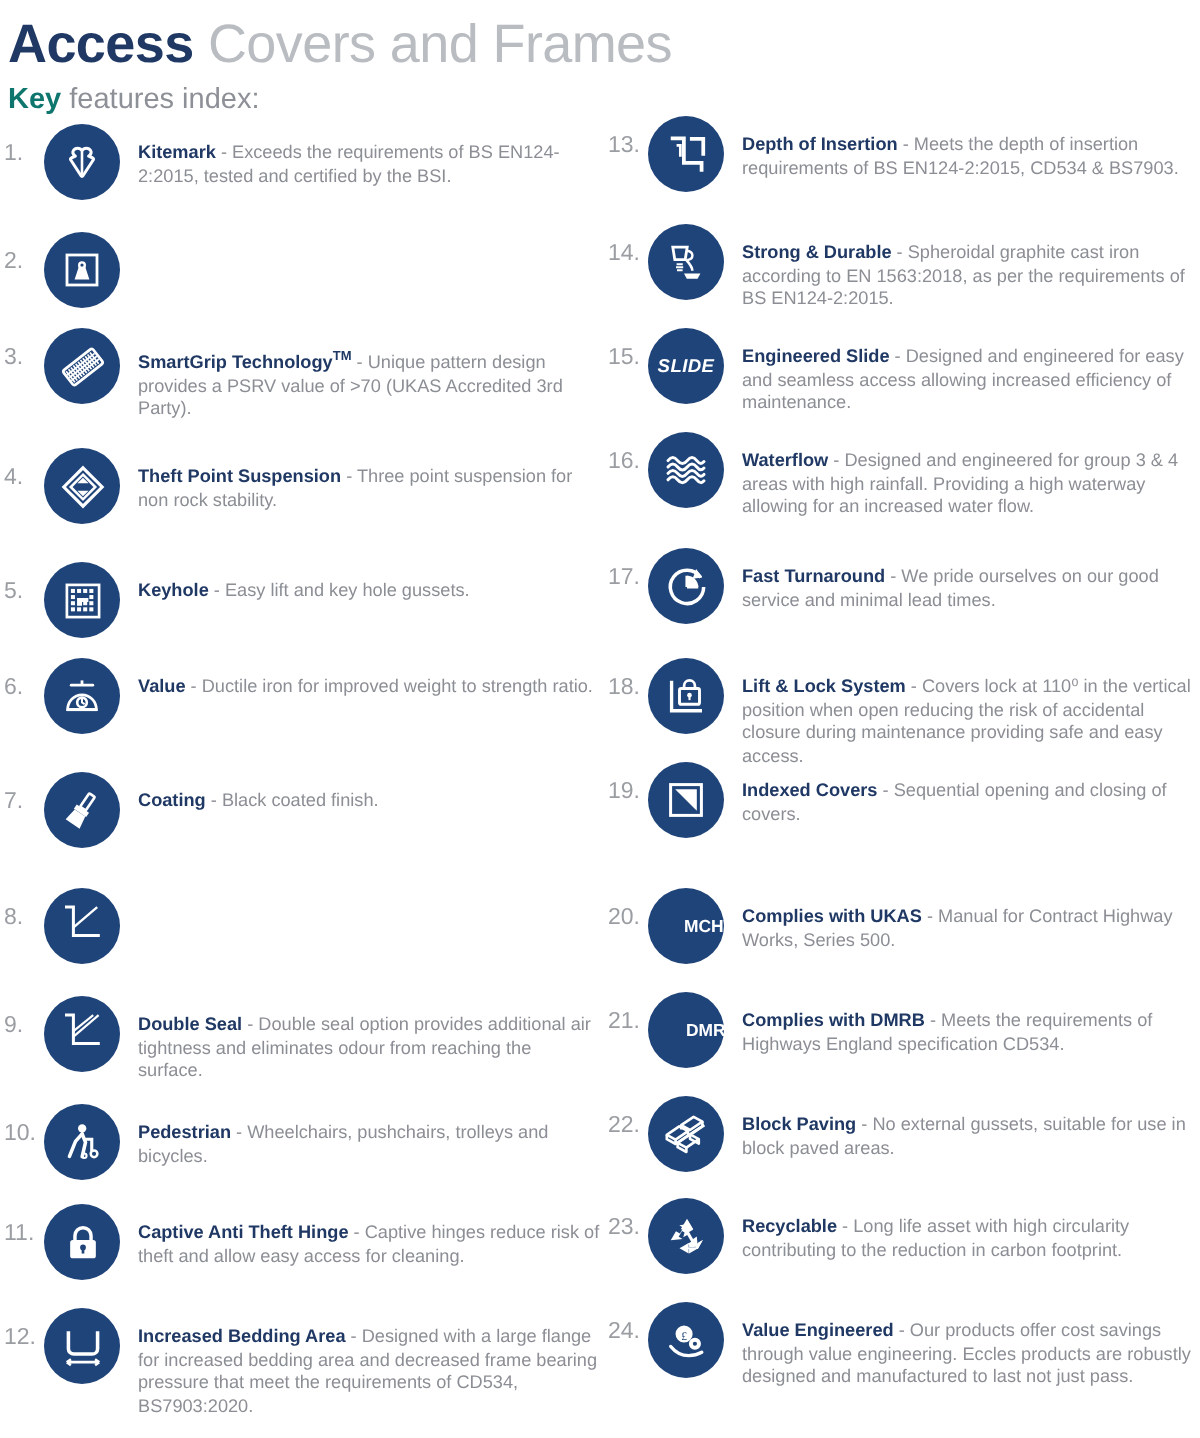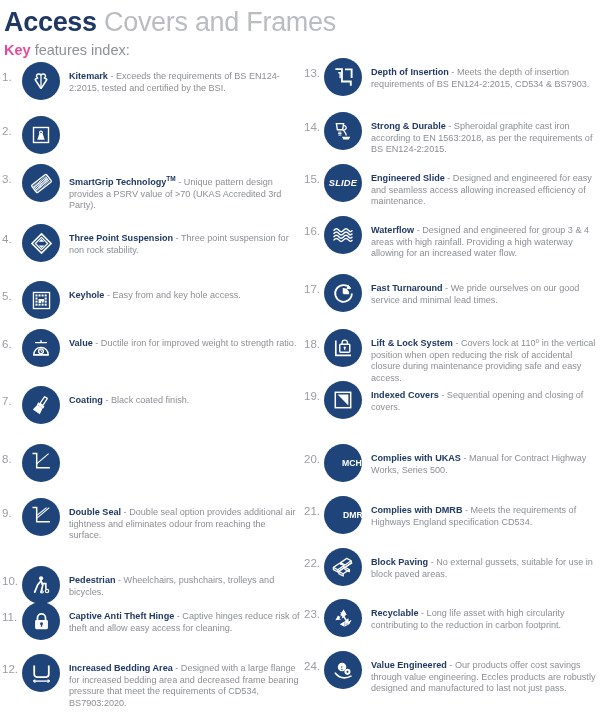--- a/index.html
+++ b/index.html
@@ -16,21 +16,21 @@
   .header{padding:6px 0 0 4px;}
   .title{
     font-size:27px;line-height:32px;letter-spacing:-0.3px;
     white-space:nowrap;
   }
   .title .strong{color:#1f3864;font-weight:bold;}
   .title .light{color:#b9bcc0;font-weight:normal;}
   .subtitle{
     font-size:14.5px;line-height:20px;margin-top:2px;white-space:nowrap;
   }
-  .subtitle .strong{color:#ec4899;font-weight:bold;}
+  .subtitle .strong{color:#0f766e;font-weight:bold;}
   .subtitle .light{color:#8d9096;font-weight:normal;}
 
   
   .columns{position:absolute;top:55px;left:0;width:600px;height:664px;}
   .col{position:absolute;top:0;width:300px;height:664px;}
   .col-left{left:0;}
   .col-right{left:302px;}
 
   .row{position:absolute;left:0;display:flex;align-items:flex-start;width:300px;}
   .num{
@@ -125,21 +125,21 @@
         <div class="row" style="top: 178px;">
           <div class="num">4.</div>
           <div class="badge">
             <svg width="25" height="25" viewBox="0 0 24 24">
               <path d="M12 2.8 21.2 12 12 21.2 2.8 12z" fill="none" stroke="#ffffff" stroke-width="1.5"></path>
               <path d="M12 6.1 17.9 12 12 17.9 6.1 12z" fill="none" stroke="#ffffff" stroke-width="1.2"></path>
               <path d="M9.3 10.2h5.4L12 7.6z" fill="#ffffff"></path>
               <path d="M9.3 13.8h5.4L12 16.4z" fill="#ffffff"></path>
             </svg>
           </div>
-          <div class="txt"><b>Three Point Suspension</b><span> - Three point suspension for non rock stability.</span></div>
+          <div class="txt"><b>Theft Point Suspension</b><span> - Three point suspension for non rock stability.</span></div>
         </div>
         <div class="row" style="top: 235px;">
           <div class="num">5.</div>
           <div class="badge">
             <svg width="23" height="23" viewBox="0 0 24 24">
               <rect x="3.6" y="3.6" width="16.8" height="16.8" fill="none" stroke="#ffffff" stroke-width="1.4"></rect>
               <g fill="#ffffff">
                 <rect x="5.7" y="5.7" width="2.1" height="2.1"></rect>
                 <rect x="8.9" y="5.7" width="2.1" height="2.1"></rect>
                 <rect x="12.100000000000001" y="5.7" width="2.1" height="2.1"></rect>
@@ -150,21 +150,21 @@
                 <rect x="12.100000000000001" y="12.100000000000001" width="2.1" height="2.1"></rect>
                 <rect x="15.3" y="12.100000000000001" width="2.1" height="2.1"></rect>
                 <rect x="5.7" y="15.3" width="2.1" height="2.1"></rect>
                 <rect x="8.9" y="15.3" width="2.1" height="2.1"></rect>
                 <rect x="12.100000000000001" y="15.3" width="2.1" height="2.1"></rect>
                 <rect x="15.3" y="15.3" width="2.1" height="2.1"></rect>
               </g>
               <path d="M8.9 10.4h5.9v2.1h-3.3v2h-2.6z" fill="#ffffff"></path>
             </svg>
           </div>
-          <div class="txt"><b>Keyhole</b><span> - Easy from and key hole access.</span></div>
+          <div class="txt"><b>Keyhole</b><span> - Easy lift and key hole gussets.</span></div>
         </div>
         <div class="row" style="top: 283px;">
           <div class="num">6.</div>
           <div class="badge">
             <svg width="24" height="24" viewBox="0 0 24 24">
               <path d="M12 4.2v2.4" stroke="#ffffff" stroke-width="1.4"></path>
               <path d="M6.6 6.6h10.8" stroke="#ffffff" stroke-width="1.4" stroke-linecap="round"></path>
               <path d="M4.8 18.8c0-4.1 3.2-7.4 7.2-7.4s7.2 3.3 7.2 7.4z" fill="none" stroke="#ffffff" stroke-width="1.4"></path>
               <path d="M4.4 18.8h15.2" stroke="#ffffff" stroke-width="1.5"></path>
               <circle cx="12" cy="15.2" r="2.4" fill="none" stroke="#ffffff" stroke-width="1.3"></circle>
@@ -199,21 +199,21 @@
           <div class="num">9.</div>
           <div class="badge">
             <svg width="26" height="26" viewBox="0 0 26 26">
               <path d="M4.5 3.5h4.2v14.2h13.2" fill="none" stroke="#ffffff" stroke-width="1.5"></path>
               <path d="M8.9 14.2 21.3 3.6" fill="none" stroke="#ffffff" stroke-width="1.1"></path>
               <path d="M8.9 11.4 18.6 3.6" fill="none" stroke="#ffffff" stroke-width="1.1"></path>
             </svg>
           </div>
           <div class="txt"><b>Double Seal</b><span> - Double seal option provides additional air tightness and eliminates odour from reaching the surface.</span></div>
         </div>
-        <div class="row" style="top: 520px;">
+        <div class="row" style="top: 506px;">
           <div class="num">10.</div>
           <div class="badge">
             <svg width="25" height="25" viewBox="0 0 24 24">
               <circle cx="11.6" cy="5" r="2" fill="#ffffff"></circle>
               <path d="M11.6 7.6 8.4 11.2l-2.9 7.2" fill="none" stroke="#ffffff" stroke-width="1.7" stroke-linecap="round"></path>
               <path d="m11.6 7.6 1.6 4.1-1.6 6.8" fill="none" stroke="#ffffff" stroke-width="1.7" stroke-linecap="round"></path>
               <path d="M12 10.2h4.2v5.6" fill="none" stroke="#ffffff" stroke-width="1.5"></path>
               <circle cx="17.3" cy="17.2" r="1.6" fill="none" stroke="#ffffff" stroke-width="1.2"></circle>
               <circle cx="12.6" cy="18.1" r="1.1" fill="none" stroke="#ffffff" stroke-width="1"></circle>
             </svg>

